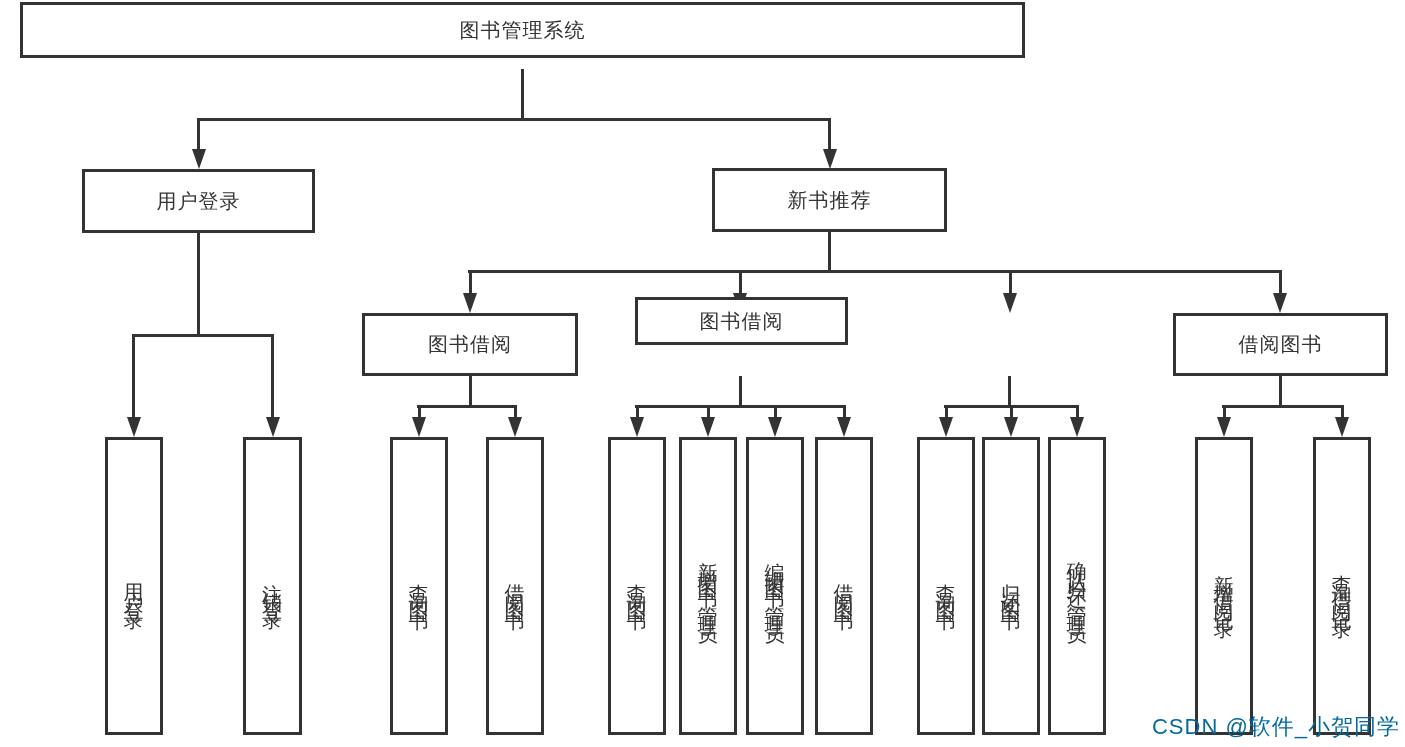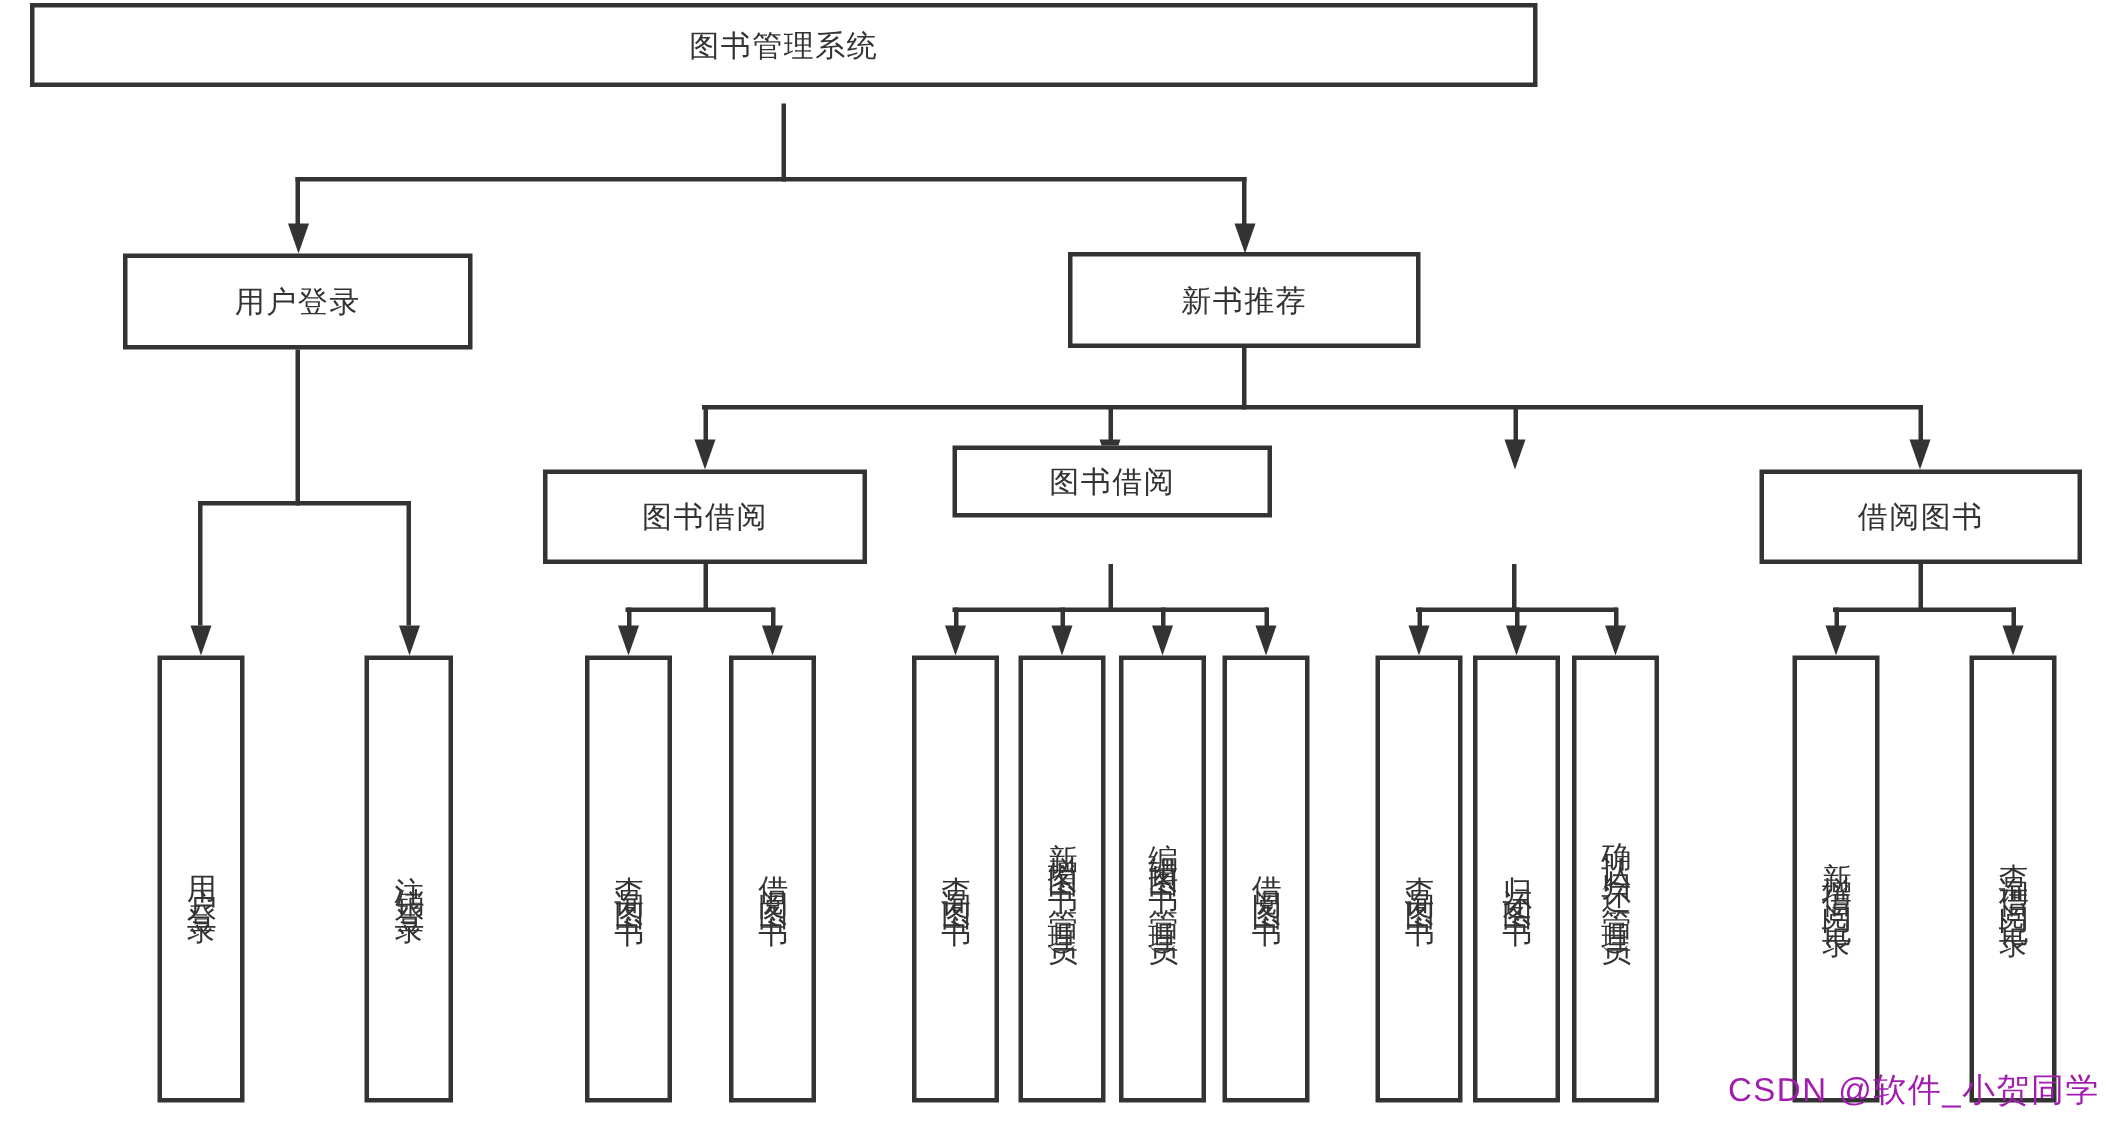--- a/index.html
+++ b/index.html
@@ -17,21 +17,21 @@
     writing-mode:vertical-rl; text-orientation:mixed;
     font-size:20px; color:#333333; letter-spacing:9px; line-height:1;
   }
   .hl { position:absolute; height:3px; background:#333333; }
   .vl { position:absolute; width:3px; background:#333333; }
   .ah { position:absolute; width:0; height:0;
         border-left:7px solid transparent; border-right:7px solid transparent;
         border-top:20px solid #333333; }
   .watermark {
     position:absolute; right:5px; top:712px; z-index:10;
-    font-size:22px; color:#a21caf; letter-spacing:1px; pointer-events:none;
+    font-size:22px; color:#0369a1; letter-spacing:1px; pointer-events:none;
   }
 </style>
 </head>
 <body>
 
 <div class="stage">
 
   <div class="box" style="left:20px;top:2px;width:1005px;height:56px">图书管理系统</div>
 
   <div class="vl" style="left:521px;top:69px;height:52px"></div>

